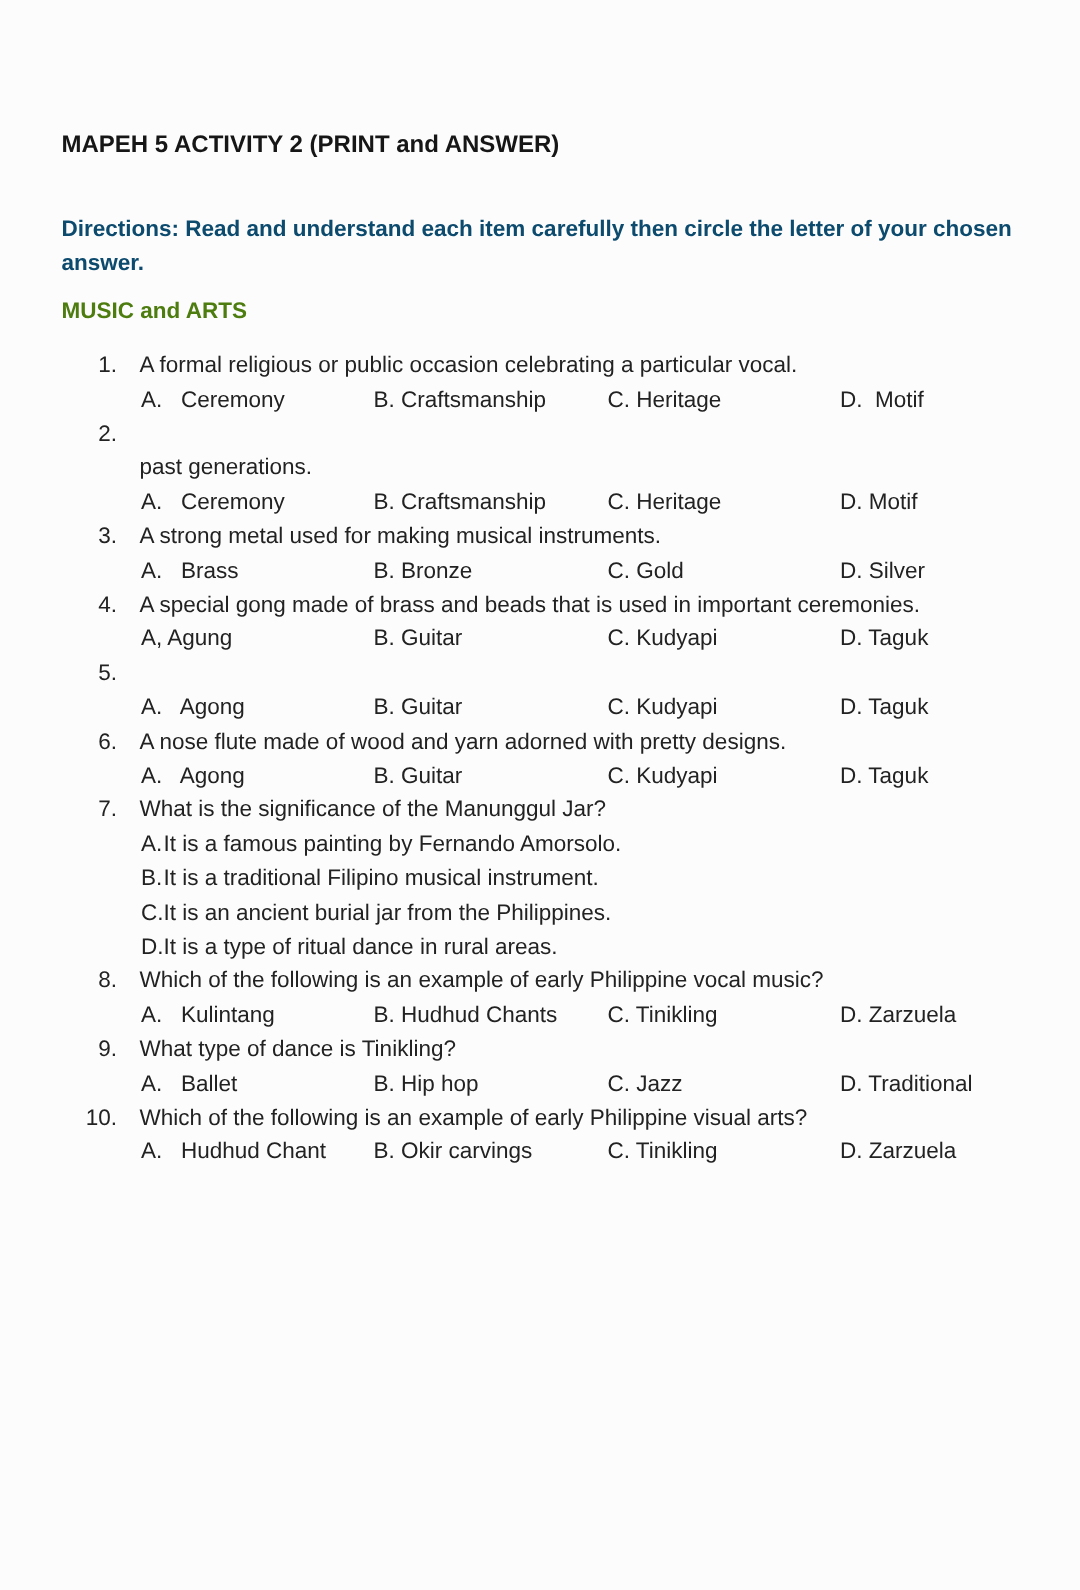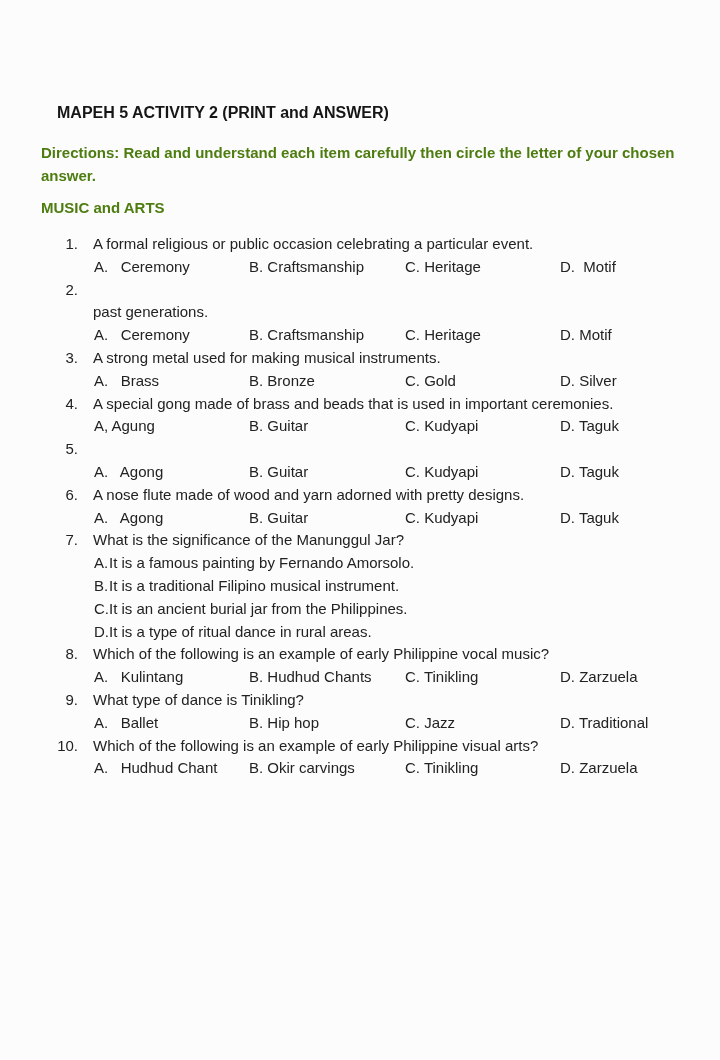--- a/index.html
+++ b/index.html
@@ -13,35 +13,35 @@
     height: 1060px;
     background: #fcfcfc;
     overflow: hidden;
     font-family: "Liberation Sans", "DejaVu Sans", sans-serif;
     color: #1d1d1d;
   }
   .title {
     position: absolute;
     left: 41px;
     top: 88px;
-    margin: 16px;
+    margin: 0;
     font-size: 16px;
     font-weight: 700;
     color: #161616;
     white-space: pre;
   }
   .directions {
     position: absolute;
     left: 41px;
     top: 141px;
     margin: 0;
     font-size: 15px;
     font-weight: 700;
     line-height: 23px;
-    color: #4d7c0f;
+    color: #0c4a6e;
   }
   .directions .dline { display: block; white-space: pre; }
   .section {
     position: absolute;
     left: 41px;
     top: 199px;
     margin: 0;
     font-size: 15px;
     font-weight: 700;
     color: #4d7c0f;
@@ -102,21 +102,21 @@
     <span class="dline">Directions: Read and understand each item carefully then circle the letter of your chosen</span>
     <span class="dline">answer.</span>
   </p>
 
   <h2 class="section">MUSIC and ARTS</h2>
 
   <div class="questions">
 
     <div class="line">
       <span class="qnum">1.</span>
-      <span class="qtext">A formal religious or public occasion celebrating a particular event.</span>
+      <span class="qtext">A formal religious or public occasion celebrating a particular vocal.</span>
     </div>
     <div class="line">
       <span class="opt optA">A.   Ceremony</span>
       <span class="opt optB">B. Craftsmanship</span>
       <span class="opt optC">C. Heritage</span>
       <span class="opt optD">D.  Motif</span>
     </div>
 
     <div class="line">
       <span class="qnum">2.</span>

